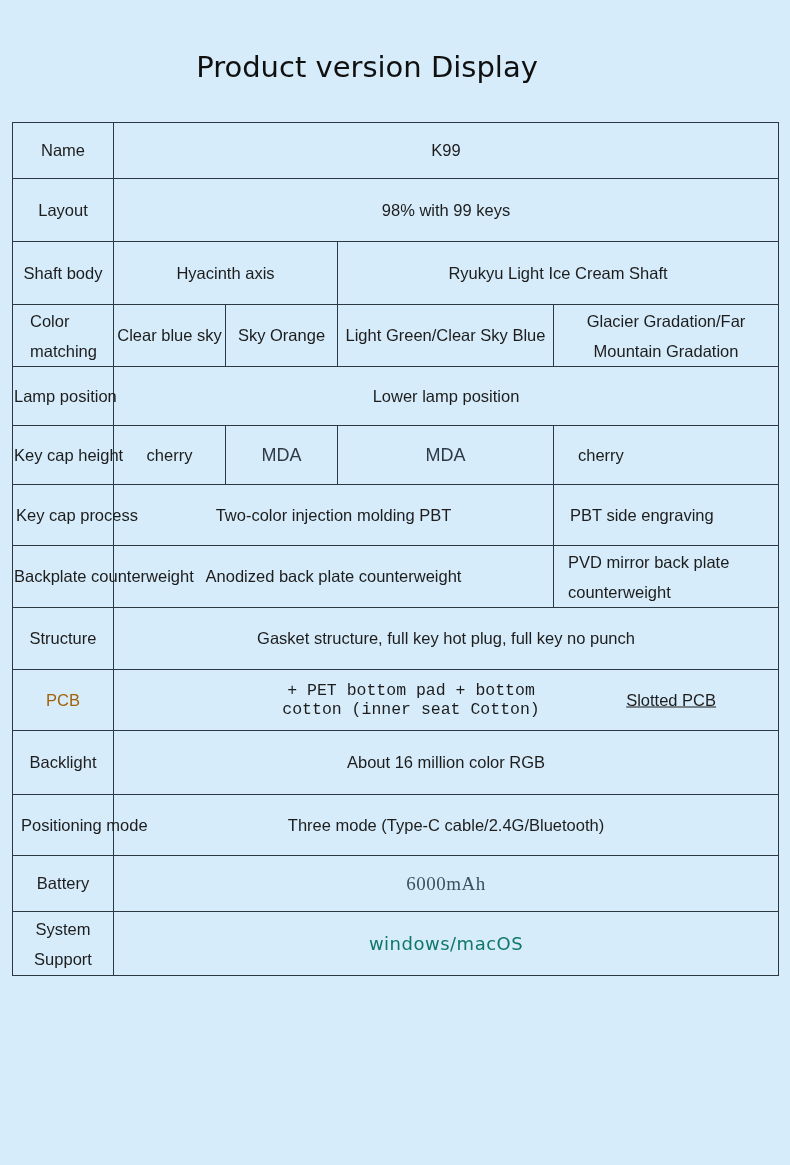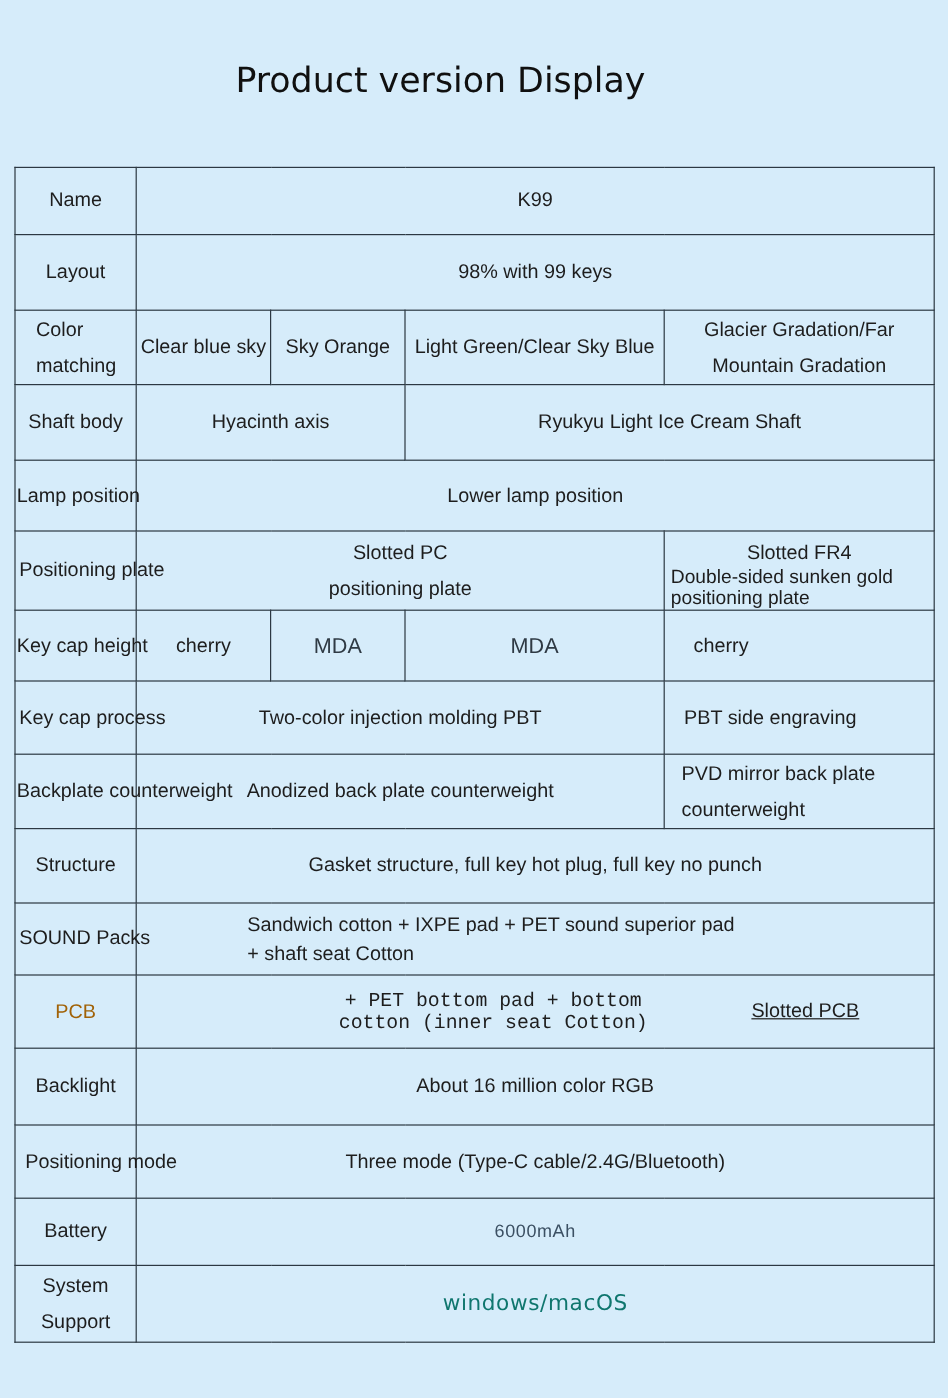--- a/index.html
+++ b/index.html
@@ -1,20 +1,20 @@
 <!DOCTYPE html>
 <html><head>
 <meta charset="utf-8">
 <style>
   html,body{margin:0;padding:0;background:#d6ecfa;}
   .canvas{position:relative;width:790px;height:1165px;background:#d6ecfa;overflow:hidden;
           font-family:"Liberation Sans",sans-serif;color:#1d1d1d;}
   .title{position:absolute;top:38px;left:0;width:734px;text-align:center;
          font-family:"DejaVu Sans",sans-serif;font-size:29px;font-weight:500;color:#101010;margin-top:12px;}
-  table.spec{position:absolute;left:12px;top:139px;width:766px;border-collapse:collapse;
+  table.spec{position:absolute;left:12px;top:122px;width:766px;border-collapse:collapse;
              table-layout:fixed;}
   td{border:1px solid #2c3842;text-align:center;vertical-align:middle;padding:0;
      font-size:16.5px;white-space:nowrap;overflow:visible;}
   
   .ll0{text-align:left;padding-left:1px;}
   .ll3{text-align:left;padding-left:3px;}
   .ll8{text-align:left;padding-left:8px;}
   .lw div{line-height:30px;}                 
   .lw.ll8 div{padding-left:9px;}
   .glacier div{line-height:30px;}
@@ -27,21 +27,21 @@
   .cherry-left{text-align:left;padding-left:24px;}
   .pbt-left{text-align:left;padding-left:16px;}
   .sound{text-align:left;padding-left:92px;}
   .sound div{line-height:24px;}
   .pcb-cell{position:relative;}
   .pcb-center{position:absolute;left:0;right:70px;top:50%;transform:translateY(-50%);
               text-align:center;font-family:Liberation Mono, monospace;}
   .pcb-center div{line-height:19px;}
   .pcb-right{position:absolute;right:62px;top:50%;transform:translateY(-50%);text-decoration:underline;}
   .muted-label{color:#a16207;}
-  .muted-value{font-family:Liberation Sans, sans-serif;color:#3c5063;font-size:15px;letter-spacing:.5px;}
+  .muted-value{font-family:Liberation Serif, serif;color:#3c5063;font-size:19px;letter-spacing:.5px;}
   .muted-value-sm{font-family:"DejaVu Sans",sans-serif;color:#0f766e;font-size:18px;letter-spacing:.5px;}
 </style>
 </head>
 <body>
 
 <div class="canvas">
   <div class="title">Product version Display</div>
 
   <table class="spec">
     <colgroup>
@@ -56,57 +56,45 @@
         <tr style="height:56px">
       <td>Name</td>
       <td colspan="4">K99</td>
     </tr>
 
     <tr style="height:63px">
       <td>Layout</td>
       <td colspan="4">98% with 99 keys</td>
     </tr>
 
+    <tr style="height:63px">
+      <td>Shaft body</td>
+      <td colspan="2">Hyacinth axis</td>
+      <td colspan="2">Ryukyu Light Ice Cream Shaft</td>
+    </tr>
+
     <tr style="height:62px">
       <td class="lw ll8">
         <div>Color</div>
         <div>matching</div>
       </td>
       <td>Clear blue sky</td>
       <td>Sky Orange</td>
       <td>Light Green/Clear Sky Blue</td>
       <td class="glacier">
         <div>Glacier Gradation/Far</div>
         <div>Mountain Gradation</div>
       </td>
     </tr>
 
-    <tr style="height:63px">
-      <td>Shaft body</td>
-      <td colspan="2">Hyacinth axis</td>
-      <td colspan="2">Ryukyu Light Ice Cream Shaft</td>
-    </tr>
-
     <tr style="height:59px">
       <td class="ll0">Lamp position</td>
       <td colspan="4">Lower lamp position</td>
     </tr>
 
-    <tr style="height:66px">
-      <td class="ll3">Positioning plate</td>
-      <td colspan="3" class="lw">
-        <div>Slotted PC</div>
-        <div>positioning plate</div>
-      </td>
-      <td class="fr4">
-        <div class="c">Slotted FR4</div>
-        <div class="l">Double-sided sunken gold</div>
-        <div class="l">positioning plate</div>
-      </td>
-    </tr>
 
     <tr style="height:59px">
       <td class="ll0">Key cap height</td>
       <td>cherry</td>
       <td class="mda">MDA</td>
       <td class="mda">MDA</td>
       <td class="cherry-left">cherry</td>
     </tr>
 
     <tr style="height:61px">
@@ -122,27 +110,20 @@
         <div>PVD mirror back plate</div>
         <div>counterweight</div>
       </td>
     </tr>
 
     <tr style="height:62px">
       <td>Structure</td>
       <td colspan="4">Gasket structure, full key hot plug, full key no punch</td>
     </tr>
 
-    <tr style="height:60px">
-      <td class="ll3">SOUND Packs</td>
-      <td colspan="4" class="sound">
-        <div>Sandwich cotton + IXPE pad + PET sound superior pad</div>
-        <div>+ shaft seat Cotton</div>
-      </td>
-    </tr>
 
     <tr style="height:61px">
       <td class="muted-label">PCB</td>
       <td colspan="4" class="pcb-cell">
         <div class="pcb-center">
           <div>+ PET bottom pad + bottom</div>
           <div>cotton (inner seat Cotton)</div>
         </div>
         <div class="pcb-right">Slotted PCB</div>
       </td>

